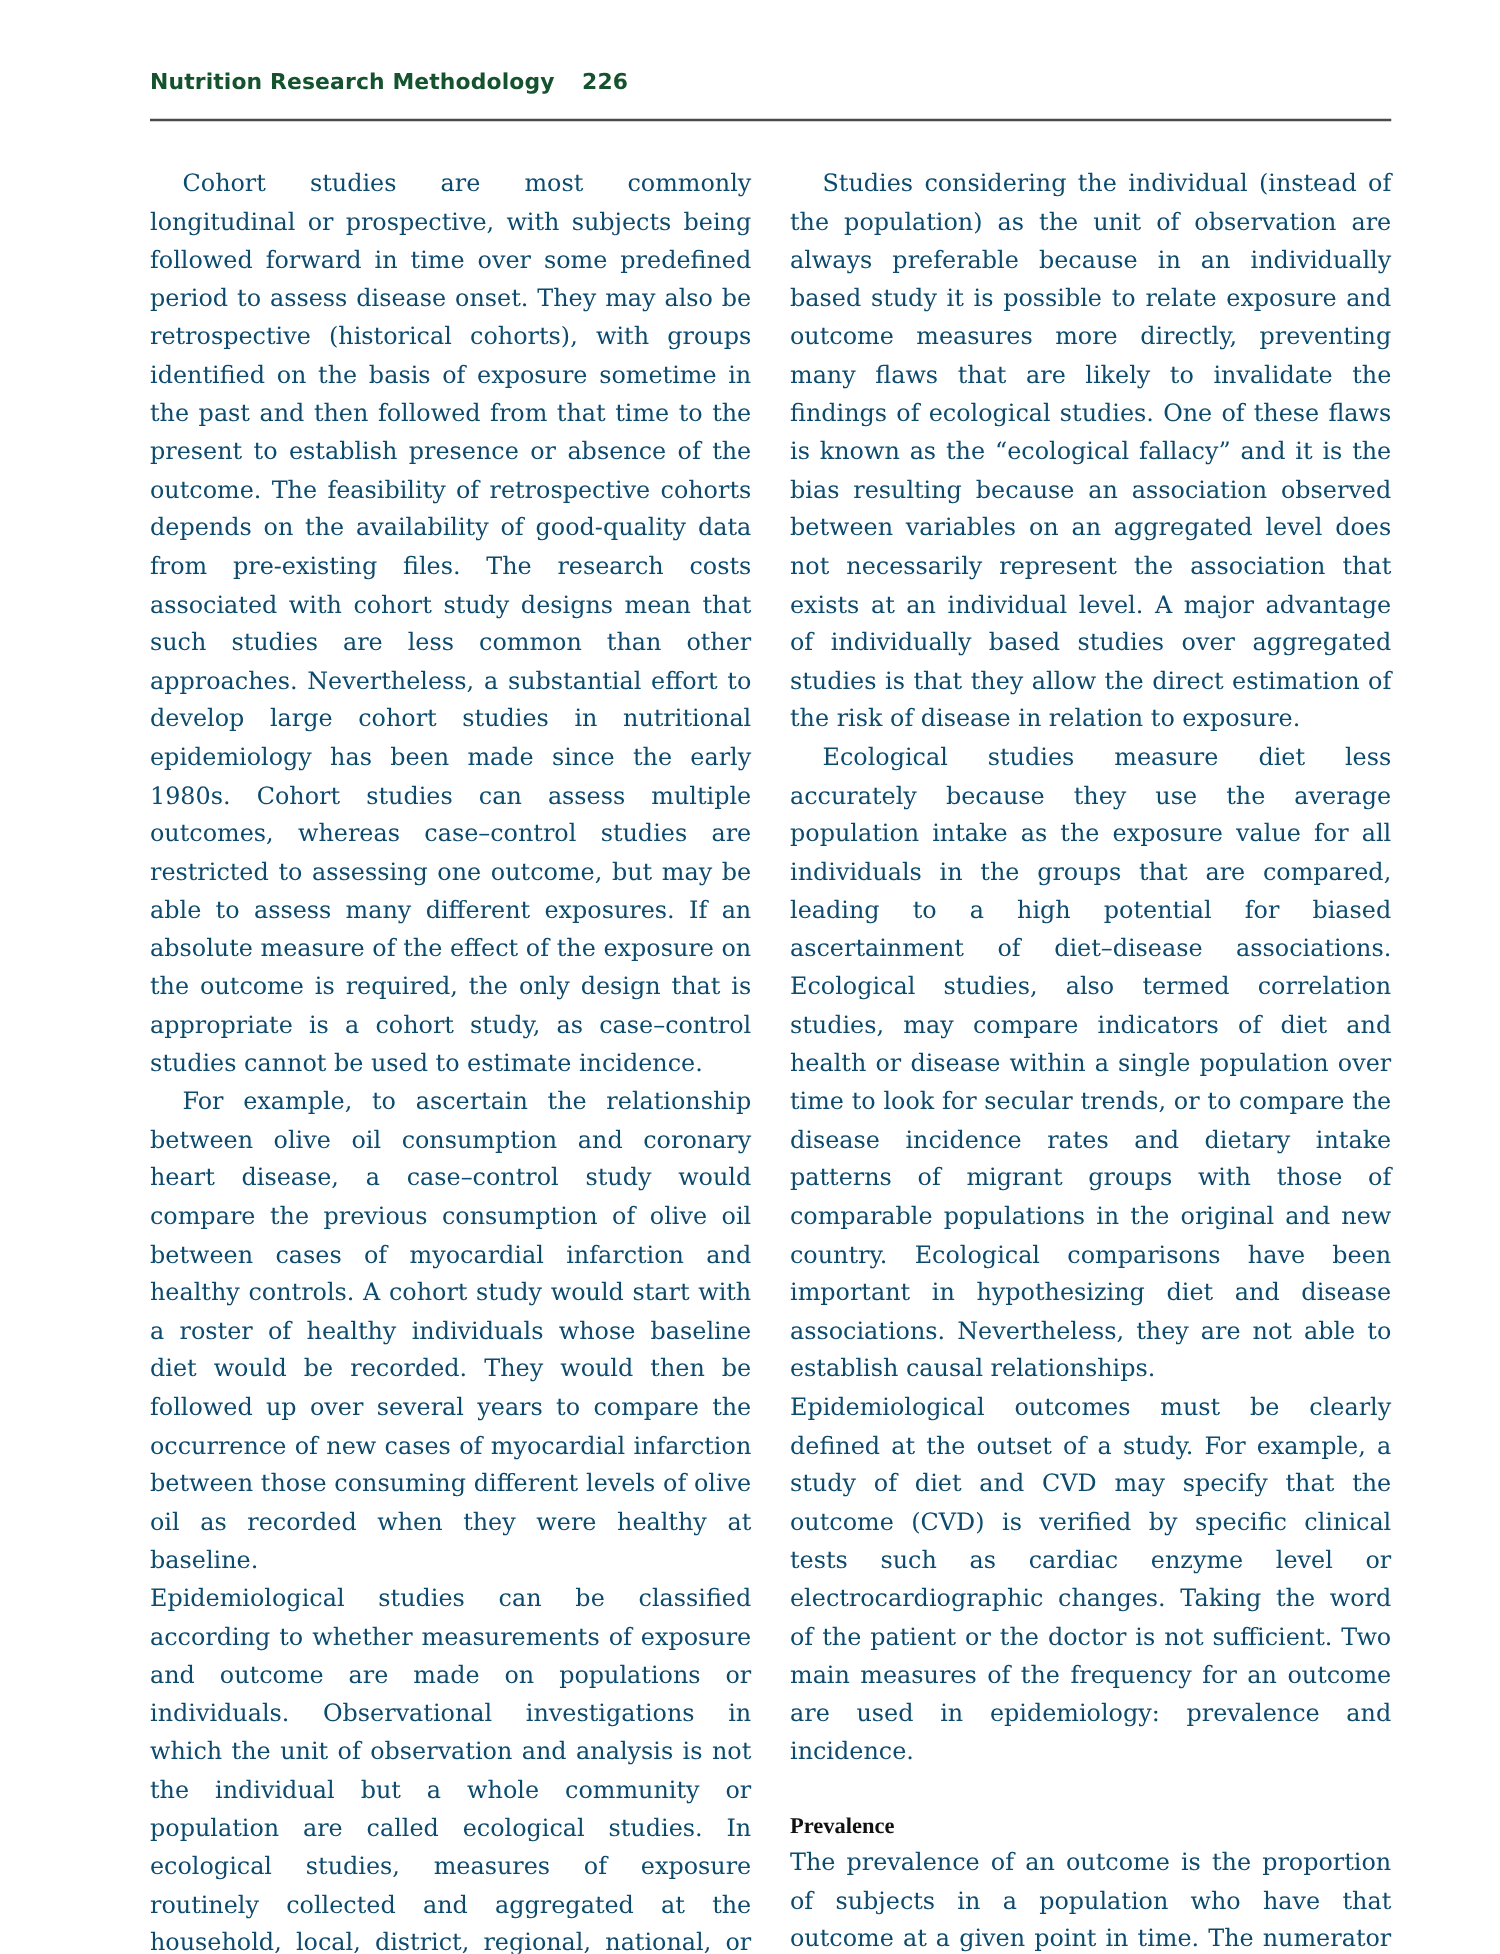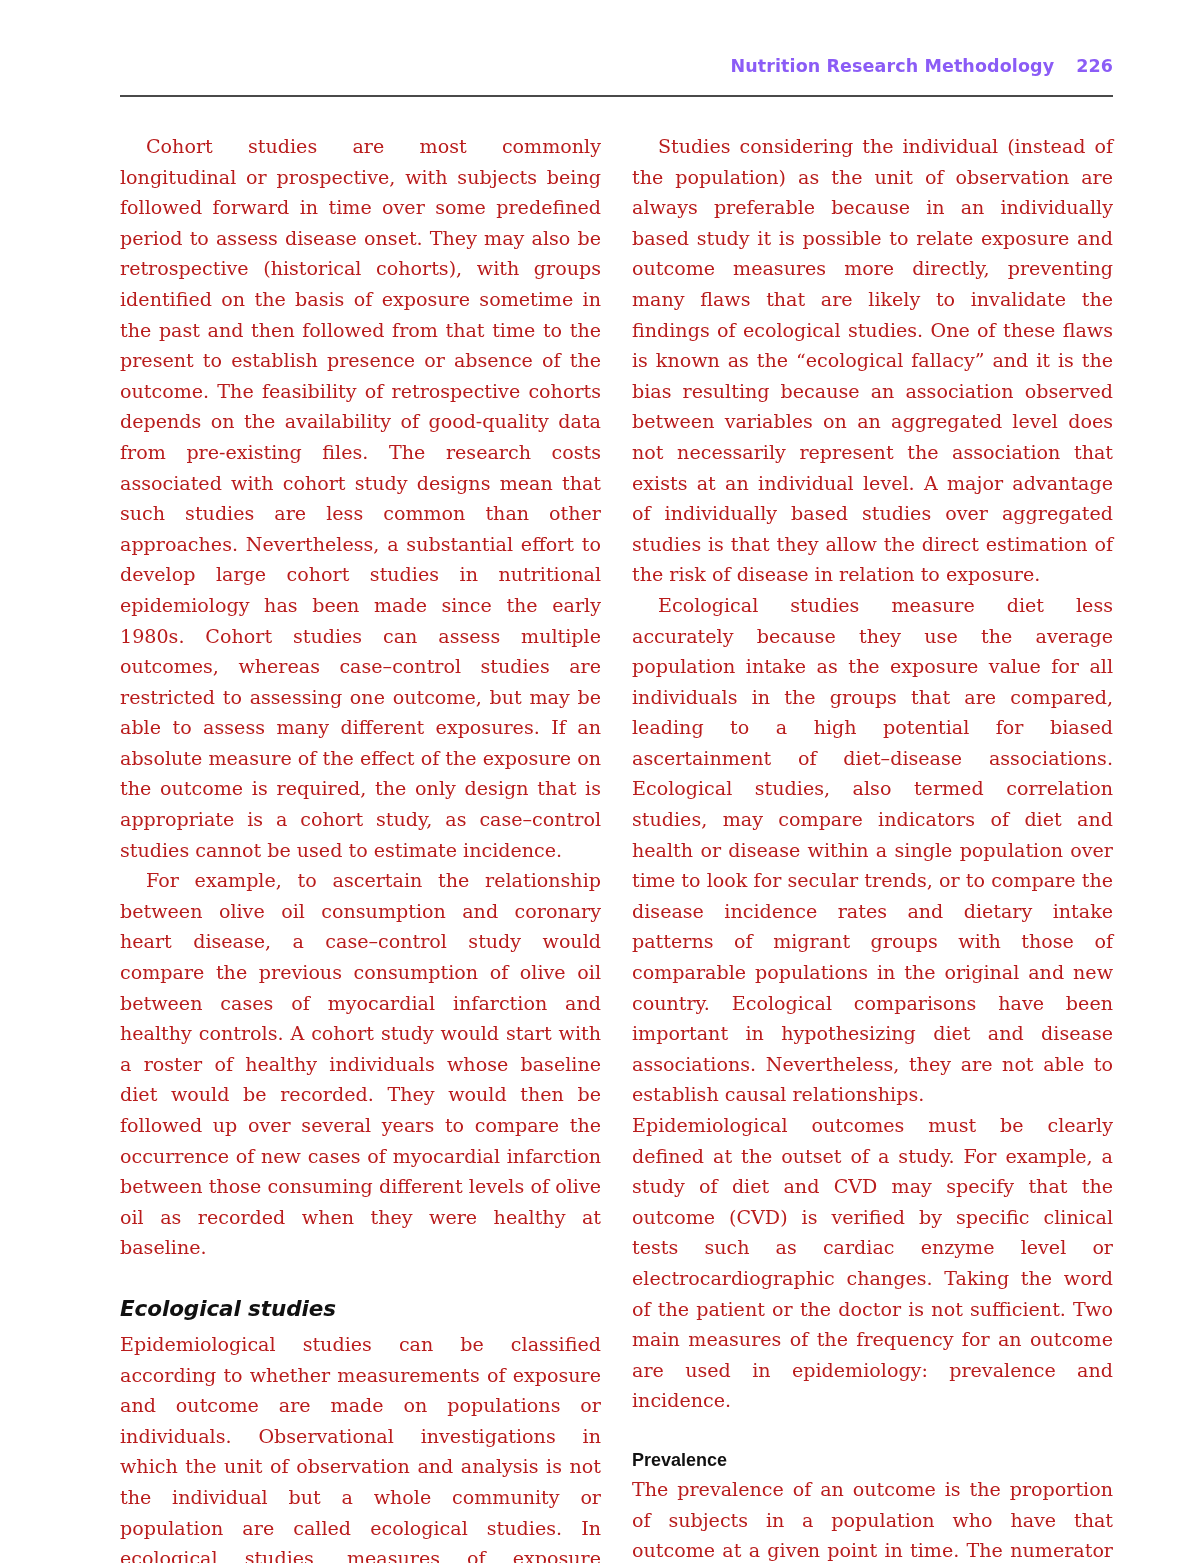--- a/index.html
+++ b/index.html
@@ -21,27 +21,27 @@
     box-sizing: border-box;
   }
 
   
   .header {
     position: absolute;
     left: 120px;
     top: 56px;
     width: 993px;
     display: flex;
-    justify-content: flex-end;
+    justify-content: flex-start;
     align-items: baseline;
     font-family: "DejaVu Sans", "Liberation Sans", sans-serif;
     font-weight: bold;
     font-size: 17.5px;
     letter-spacing: 0.1px;
-    color: #8b5cf6;
+    color: #14532d;
   }
   .header-title { margin-right: 22px; }
   .header-page  { }
 
   .header-rule {
     position: absolute;
     left: 120px;
     top: 95px;
     width: 993px;
     height: 2px;
@@ -61,37 +61,37 @@
     width: 481px;
   }
 
   p.body {
     margin: 0;
     font-size: 19.1px;
     line-height: 30.6px;
     text-align: justify;
     text-justify: inter-word;
     hyphens: none;
-    color: #b91c1c;
+    color: #0c4a6e;
   }
   p.body.indent { text-indent: 26px; }
 
   h2.section {
     margin: 30px 0 6px 0;
     font-family: "DejaVu Sans", "Liberation Sans", sans-serif;
     font-style: italic;
     font-weight: bold;
     font-size: 21.5px;
     line-height: 30px;
     color: #111;
     letter-spacing: -0.1px;
   }
   h3.subsection {
     margin: 30px 0 2px 0;
-    font-family: Liberation Sans, sans-serif;
+    font-family: Liberation Serif, serif;
     font-weight: bold;
     font-size: 18px;
     line-height: 26px;
     color: #111;
   }
 </style>
 </head>
 <body>
 
 <div class="page">
@@ -101,21 +101,20 @@
     <span class="header-page">226</span>
   </div>
 
   <div class="header-rule"></div>
 
   <div class="columns">
 
     <div class="col">
       <p class="body indent">Cohort studies are most commonly longitudinal or prospective, with subjects being followed forward in time over some predefined period to assess disease onset. They may also be retrospective (historical cohorts), with groups identified on the basis of exposure sometime in the past and then followed from that time to the present to establish presence or absence of the outcome. The feasibility of retrospective cohorts depends on the availability of good-quality data from pre-existing files. The research costs associated with cohort study designs mean that such studies are less common than other approaches. Nevertheless, a substantial effort to develop large cohort studies in nutritional epidemiology has been made since the early 1980s. Cohort studies can assess multiple outcomes, whereas case–control studies are restricted to assessing one outcome, but may be able to assess many different exposures. If an absolute measure of the effect of the exposure on the outcome is required, the only design that is appropriate is a cohort study, as case–control studies cannot be used to estimate incidence.</p>
       <p class="body indent">For example, to ascertain the relationship between olive oil consumption and coronary heart disease, a case–control study would compare the previous consumption of olive oil between cases of myocardial infarction and healthy controls. A cohort study would start with a roster of healthy individuals whose baseline diet would be recorded. They would then be followed up over several years to compare the occurrence of new cases of myocardial infarction between those consuming different levels of olive oil as recorded when they were healthy at baseline.</p>
-      <h2 class="section">Ecological studies</h2>
       <p class="body">Epidemiological studies can be classified according to whether measurements of exposure and outcome are made on populations or individuals. Observational investigations in which the unit of observation and analysis is not the individual but a whole community or population are called ecological studies. In ecological studies, measures of exposure routinely collected and aggregated at the household, local, district, regional, national, or international level are compared with outcome measures aggregated at the same level. An example of an ecological study would be plotting the mortality rates for colon cancer in several countries against the average intakes of saturated fat in these same countries and calculating the correlation between the two variables.</p>
     </div>
 
     <div class="col">
       <p class="body indent">Studies considering the individual (instead of the population) as the unit of observation are always preferable because in an individually based study it is possible to relate exposure and outcome measures more directly, preventing many flaws that are likely to invalidate the findings of ecological studies. One of these flaws is known as the “ecological fallacy” and it is the bias resulting because an association observed between variables on an aggregated level does not necessarily represent the association that exists at an individual level. A major advantage of individually based studies over aggregated studies is that they allow the direct estimation of the risk of disease in relation to exposure.</p>
       <p class="body indent">Ecological studies measure diet less accurately because they use the average population intake as the exposure value for all individuals in the groups that are compared, leading to a high potential for biased ascertainment of diet–disease associations. Ecological studies, also termed correlation studies, may compare indicators of diet and health or disease within a single population over time to look for secular trends, or to compare the disease incidence rates and dietary intake patterns of migrant groups with those of comparable populations in the original and new country. Ecological comparisons have been important in hypothesizing diet and disease associations. Nevertheless, they are not able to establish causal relationships.</p>
       <p class="body">Epidemiological outcomes must be clearly defined at the outset of a study. For example, a study of diet and CVD may specify that the outcome (CVD) is verified by specific clinical tests such as cardiac enzyme level or electrocardiographic changes. Taking the word of the patient or the doctor is not sufficient. Two main measures of the frequency for an outcome are used in epidemiology: prevalence and incidence.</p>
       <h3 class="subsection">Prevalence</h3>
       <p class="body">The prevalence of an outcome is the proportion of subjects in a population who have that outcome at a given point in time. The numerator of prevalence is the number of existing cases and the denominator is the whole population:</p>
 

